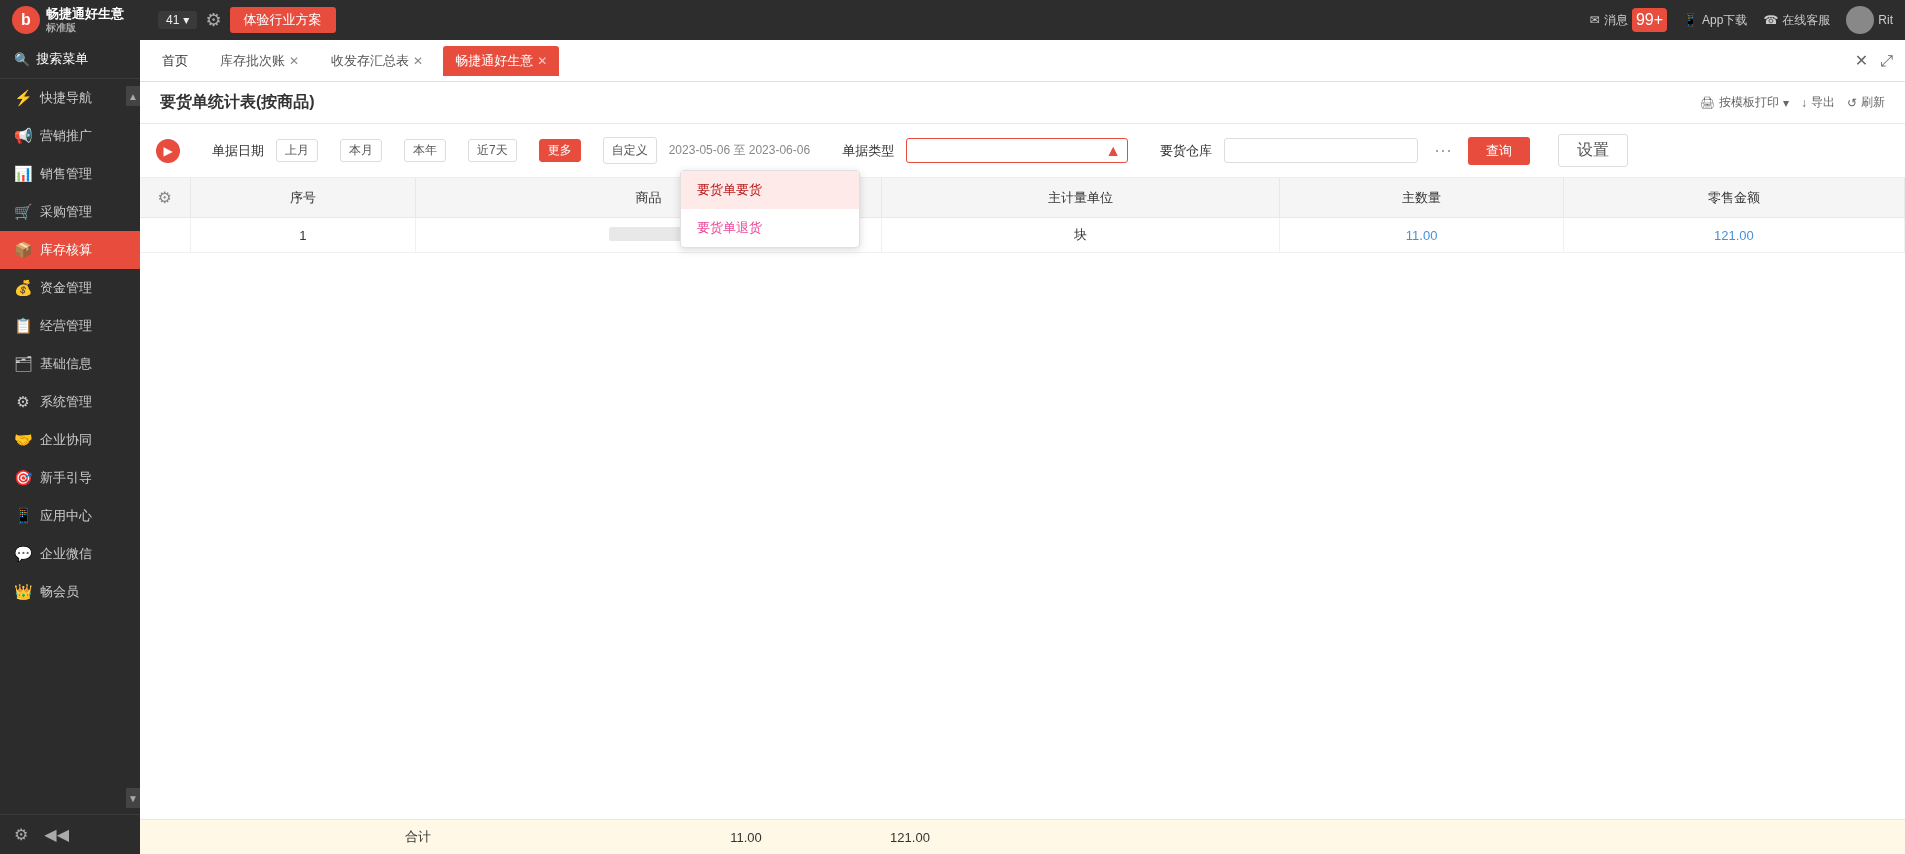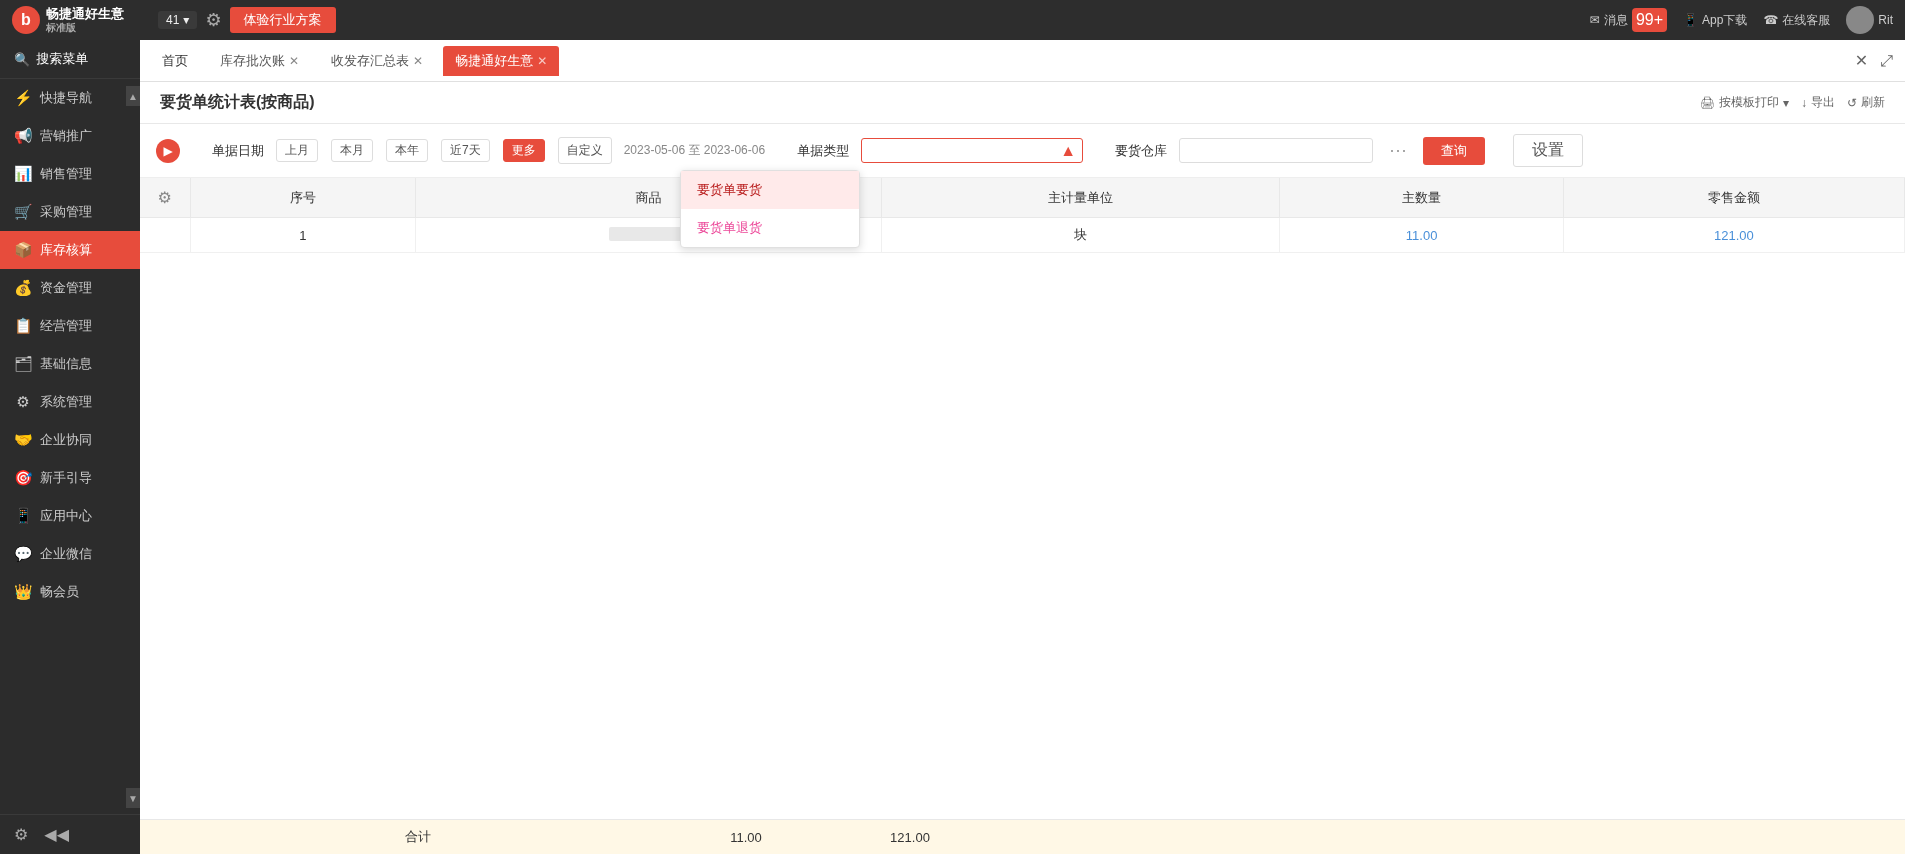--- a/index.html
+++ b/index.html
@@ -285,21 +285,21 @@
     }
     .filter-label {
       font-size: 13px;
       color: #333;
       white-space: nowrap;
       margin-left: 20px;
     }
     .filter-date-group {
       display: flex;
       align-items: center;
-      gap: 13px;
+      gap: 22px;
       flex-wrap: wrap;
     }
     .date-btn {
       padding: 2px 8px;
       border: 1px solid #ddd;
       border-radius: 3px;
       font-size: 12px;
       cursor: pointer;
       color: #555;
       background: #fff;

